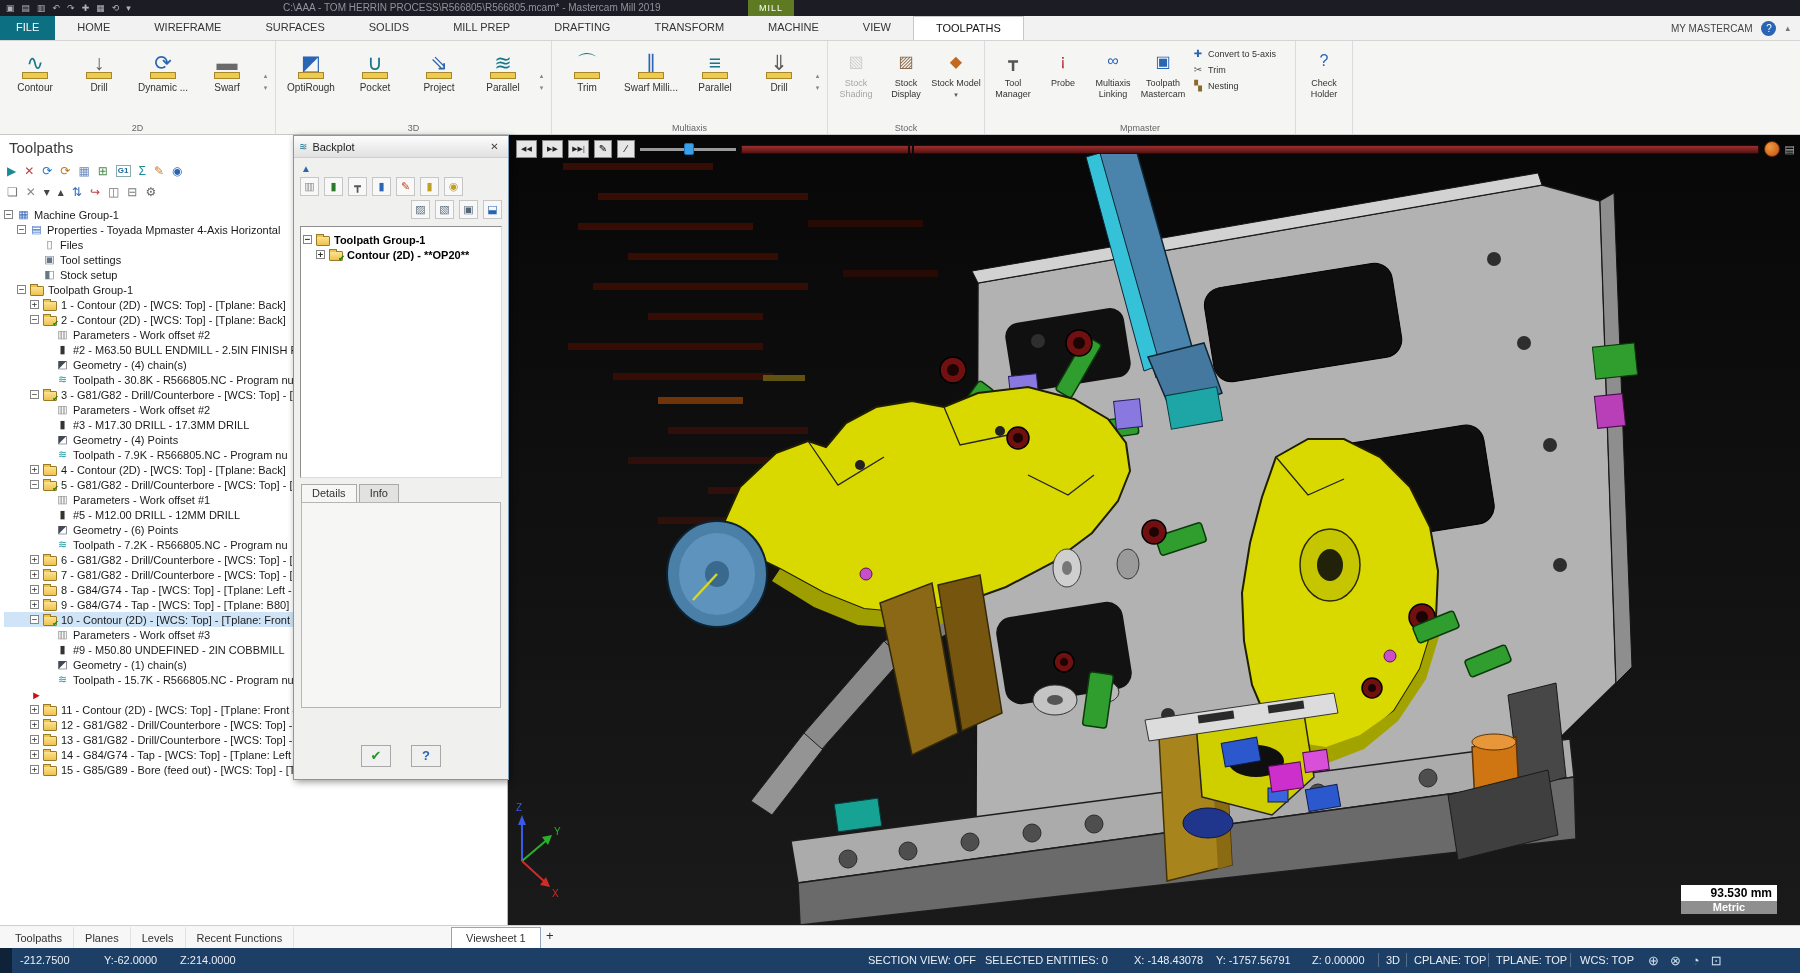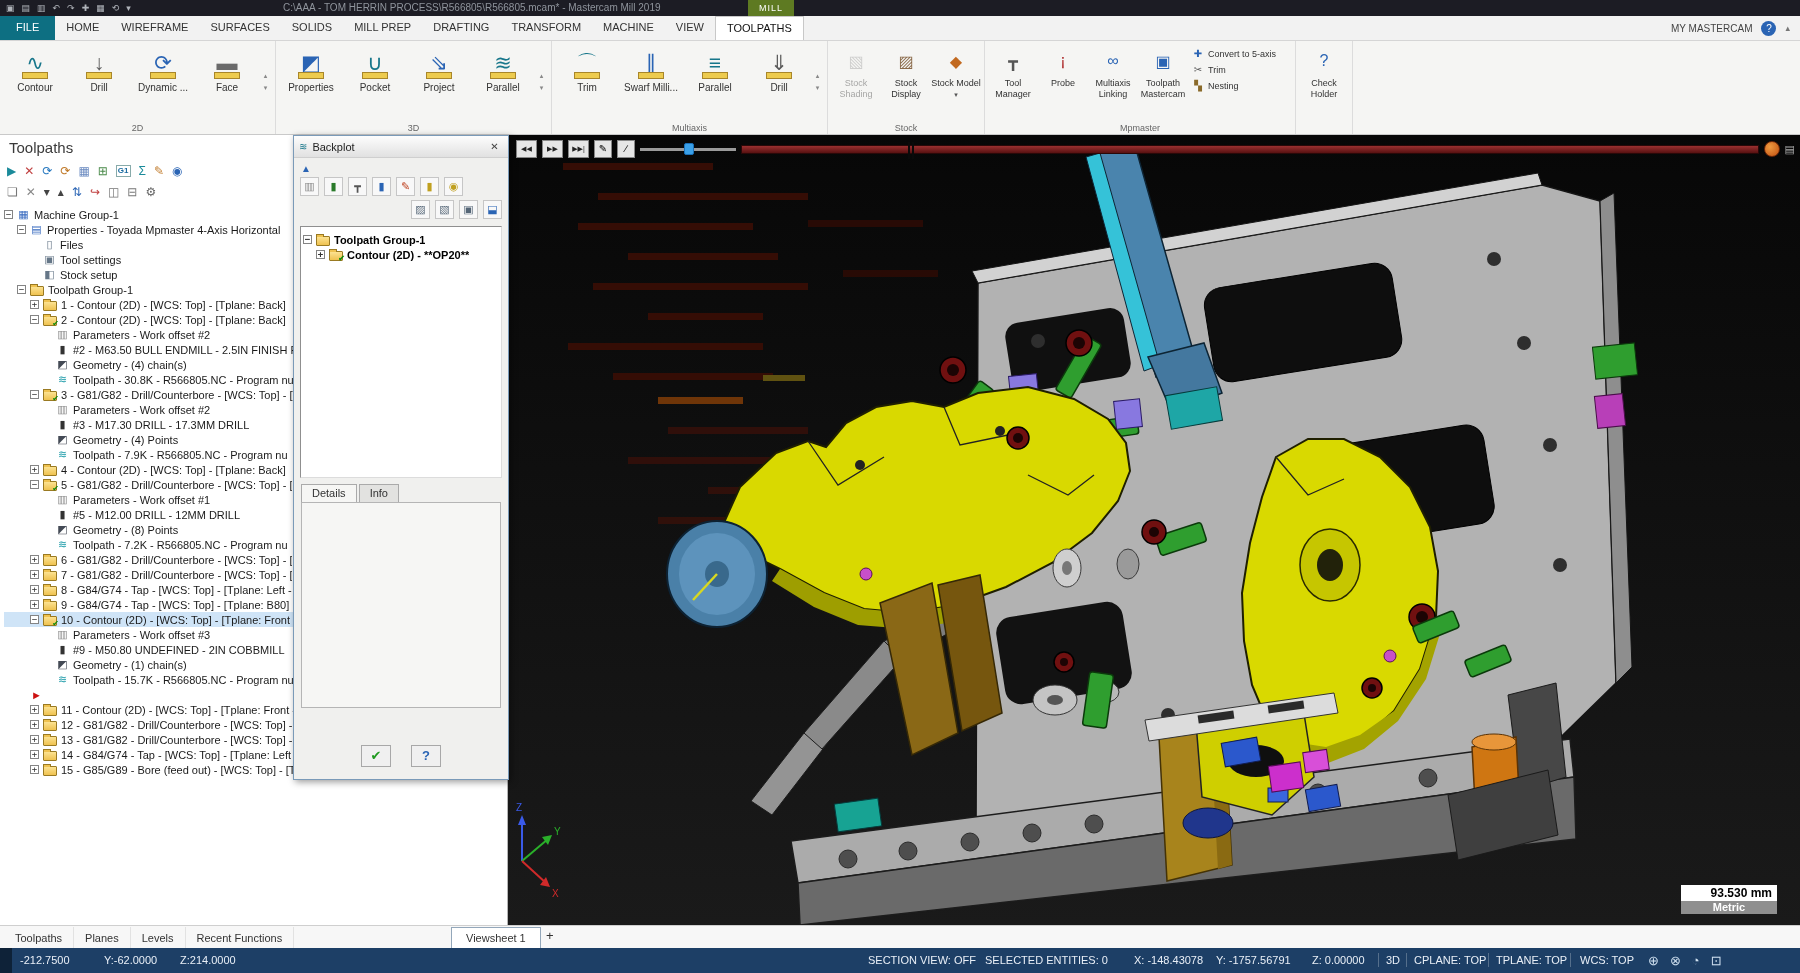--- a/index.html
+++ b/index.html
@@ -8,21 +8,21 @@
 
   
   .titlebar { position:absolute; top:0; left:0; right:0; height:16px; background:#1c1c24; }
   .qat { position:absolute; left:6px; top:0; height:16px; display:flex; gap:7px; align-items:center; }
   .qat span { color:#b0b4ba; font-size:9px; line-height:16px; }
   .wintitle { position:absolute; left:283px; top:0; height:16px; line-height:16px; color:#8f949c; font-size:10px; white-space:nowrap; }
   .mill-tab { position:absolute; left:748px; top:0; width:46px; height:16px; background:#5e7a22; color:#fff; font-size:9px; text-align:center; line-height:16px; letter-spacing:1px; }
 
   
   .tabrow { position:absolute; top:16px; left:0; right:0; height:25px; background:#f2f2f2; border-bottom:1px solid #d5d5d5; display:flex; align-items:stretch; }
-  .tab { padding:0 11px; font-size:11px; color:#333; line-height:23px; cursor:default; white-space:nowrap; }
+  .tab { padding:0 22px; font-size:11px; color:#333; line-height:23px; cursor:default; white-space:nowrap; }
   .tab.file { background:#0d6f82; color:#fff; padding:0 16px; }
   .tab.active { background:#fff; border:1px solid #c8c8c8; border-bottom:none; color:#111; }
   .tabrow-right { margin-left:auto; display:flex; align-items:center; gap:9px; padding-right:10px; font-size:10px; color:#444; }
   .help-circle { width:15px; height:15px; border-radius:50%; background:#2a64b4; color:#fff; font-size:10px; text-align:center; line-height:15px; }
   .ribbon-collapse { color:#777; font-size:9px; }
 
   
   .ribbon { position:absolute; top:41px; left:0; right:0; height:94px; background:#f5f5f3; border-bottom:1px solid #c9c9c9; display:flex; }
   .rgroup { position:relative; border-right:1px solid #dcdcdc; padding:2px 3px 13px 3px; display:flex; align-items:flex-start; }
   .rgroup-label { position:absolute; bottom:1px; left:0; right:0; text-align:center; font-size:9px; color:#666; }
@@ -159,32 +159,32 @@
       <div class="rbtn">
         <div class="ricon stockbar" style="color: rgb(90, 90, 90);">↓</div>
         <div class="rlabel">Drill</div>
       </div>
       <div class="rbtn">
         <div class="ricon stockbar" style="color: rgb(42, 100, 180);">⟳</div>
         <div class="rlabel">Dynamic ...</div>
       </div>
       <div class="rbtn">
         <div class="ricon stockbar" style="color: rgb(106, 106, 106);">▬</div>
-        <div class="rlabel">Face</div>
+        <div class="rlabel">Swarf</div>
       </div>
       <div class="rexp">
         <span>▴</span>
         <span>▾</span>
       </div>
       <div class="rgroup-label">2D</div>
     </div>
     <div class="rgroup">
       <div class="rbtn">
         <div class="ricon stockbar" style="color: rgb(42, 100, 180);">◩</div>
-        <div class="rlabel">Properties</div>
+        <div class="rlabel">OptiRough</div>
       </div>
       <div class="rbtn">
         <div class="ricon stockbar" style="color: rgb(23, 118, 138);">∪</div>
         <div class="rlabel">Pocket</div>
       </div>
       <div class="rbtn">
         <div class="ricon stockbar" style="color: rgb(42, 100, 180);">⇘</div>
         <div class="rlabel">Project</div>
       </div>
       <div class="rbtn">
@@ -426,21 +426,21 @@
       <div class="trow">
         <span style="width: 39px; flex: 0 0 auto;"></span>
         <span class="expgap"></span>
         <span class="gicon" style="color: rgb(51, 51, 51);">▮</span>
         <span class="tlabel">#5 - M12.00 DRILL - 12MM DRILL</span>
       </div>
       <div class="trow">
         <span style="width: 39px; flex: 0 0 auto;"></span>
         <span class="expgap"></span>
         <span class="gicon" style="color: rgb(68, 74, 85);">◩</span>
-        <span class="tlabel">Geometry - (8) Points</span>
+        <span class="tlabel">Geometry - (6) Points</span>
       </div>
       <div class="trow">
         <span style="width: 39px; flex: 0 0 auto;"></span>
         <span class="expgap"></span>
         <span class="gicon" style="color: rgb(26, 154, 168);">≋</span>
         <span class="tlabel">Toolpath - 7.2K - R566805.NC - Program nu</span>
       </div>
       <div class="trow">
         <span style="width: 26px; flex: 0 0 auto;"></span>
         <span class="exp">+</span>

